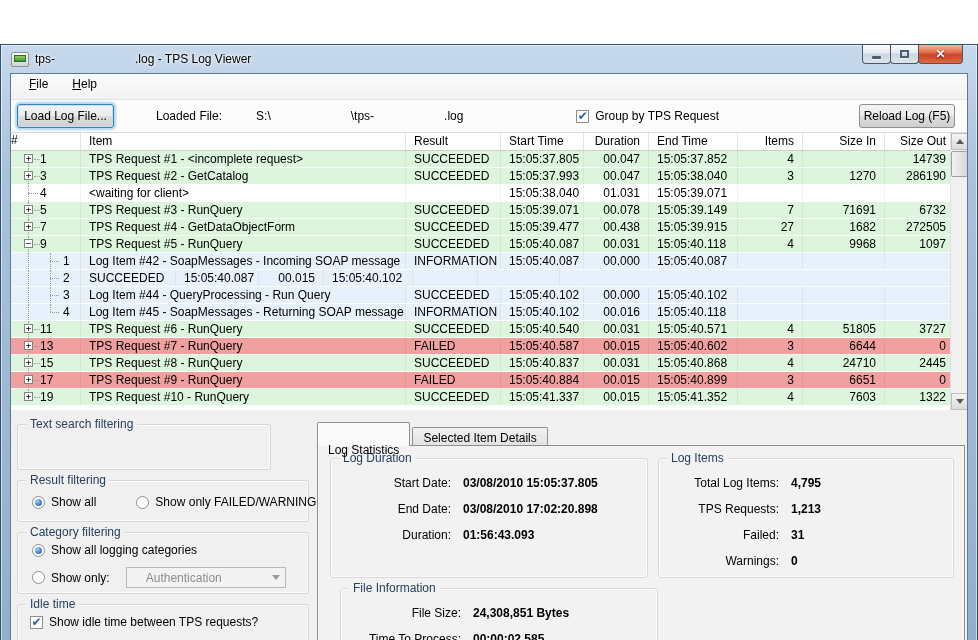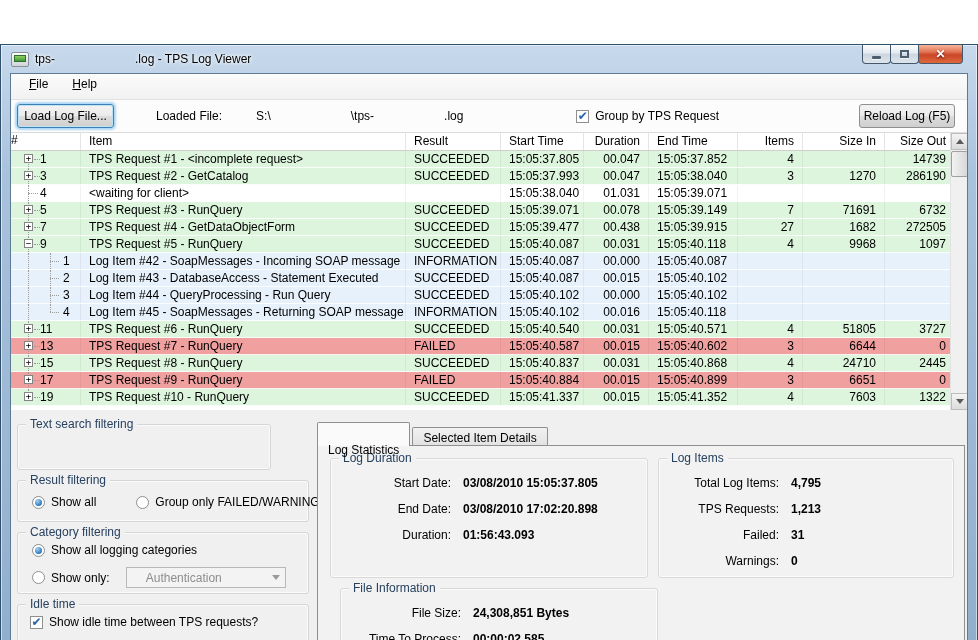--- a/index.html
+++ b/index.html
@@ -326,21 +326,20 @@
             <div class="cell c-sizein"></div>
             <div class="cell c-sizeout"></div>
           </div>
           <div class="trow" style="background: rgb(231, 241, 251);">
             <div class="cell c-num">
               <span class="tvline"></span>
               <span class="bvline"></span>
               <span class="btick"></span>
               <span class="rownum child">2</span>
             </div>
-            <div class="cell c-item">Log Item #43 - DatabaseAccess - Statement Executed</div>
             <div class="cell c-result">SUCCEEDED</div>
             <div class="cell c-start">15:05:40.087</div>
             <div class="cell c-dur">00.015</div>
             <div class="cell c-end">15:05:40.102</div>
             <div class="cell c-items"></div>
             <div class="cell c-sizein"></div>
             <div class="cell c-sizeout"></div>
           </div>
           <div class="trow" style="background: rgb(231, 241, 251);">
             <div class="cell c-num">
@@ -476,21 +475,21 @@
 
       <div class="groupbox gb-result">
         <span class="gb-legend">Result filtering</span>
         <div class="result-opts" id="result-opts">
             <span class="opt">
               <span class="radio sel"></span>
               <span>Show all</span>
             </span>
             <span class="opt">
               <span class="radio"></span>
-              <span>Group only FAILED/WARNING</span>
+              <span>Show only FAILED/WARNING</span>
             </span>
           </div>
       </div>
 
       <div class="groupbox gb-categ">
         <span class="gb-legend">Category filtering</span>
         <div class="categ-opt1 opt">
           <span class="radio sel"></span>
           <span>Show all logging categories</span>
         </div>

